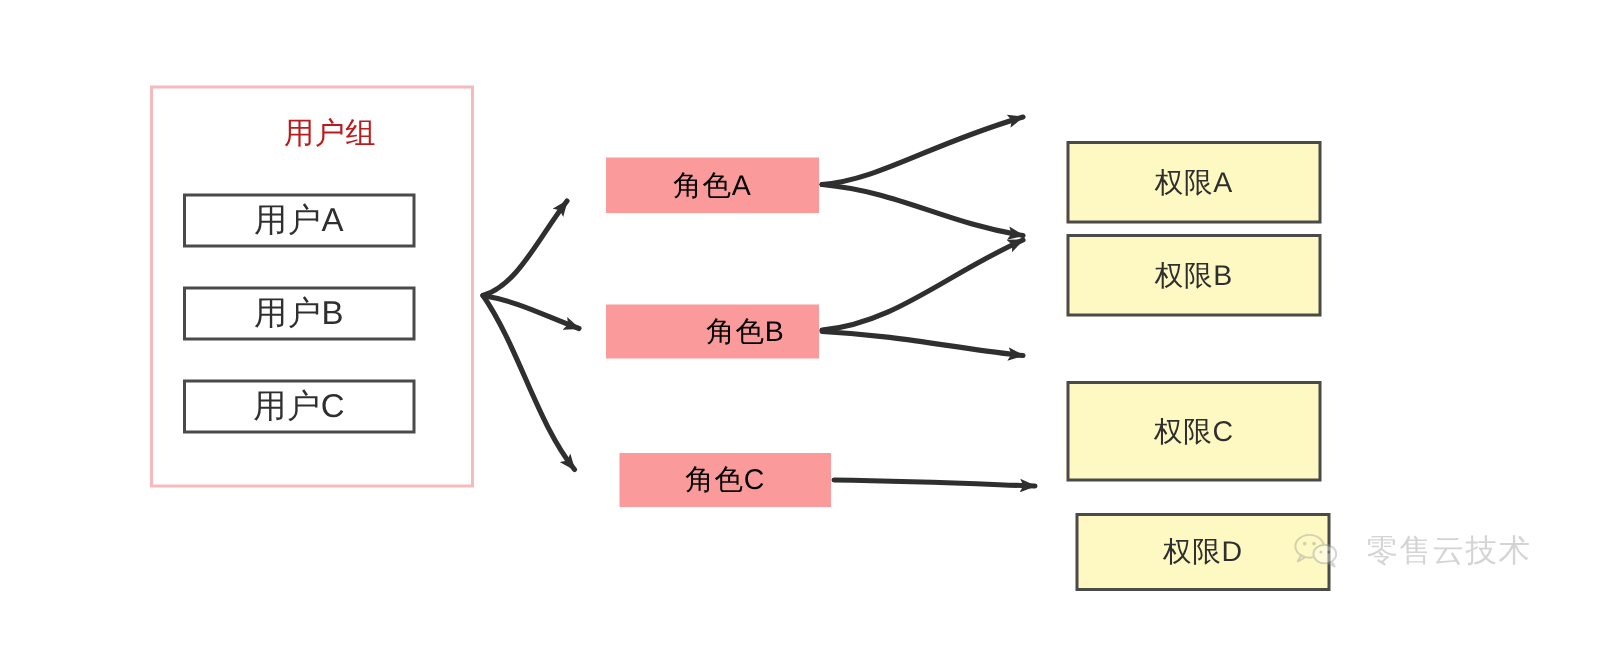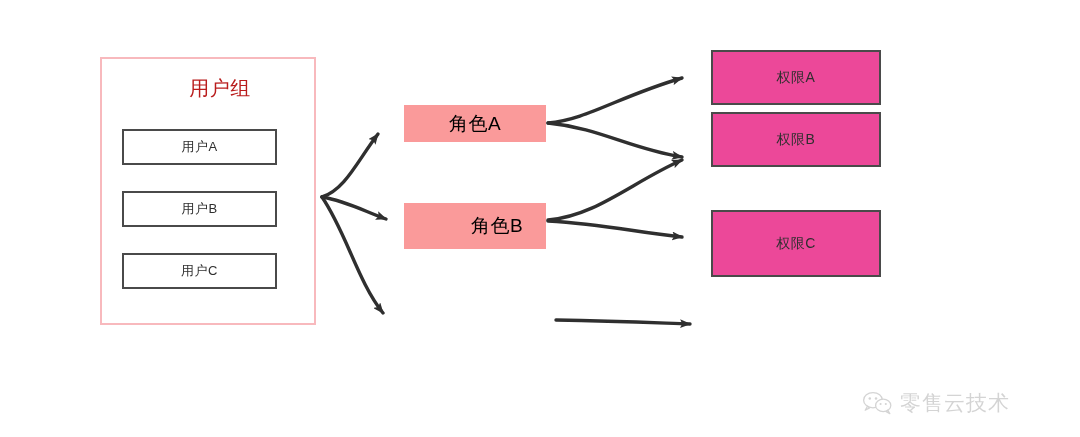--- a/index.html
+++ b/index.html
@@ -47,43 +47,44 @@
     font-size: 20px;
     text-align: center;
     width: 100%;
     top: 16px;
     left: 12px;
   }
   
   .user-box {
     border: 2.5px solid #4a4a4a;
     background: #ffffff;
-    font-size: 13px;
+    font-size: 22px;
   }
   
   .role-box {
     background: #fa9a9a;
     border: none;
     font-size: 19px;
     color: #000000;
   }
   
   .perm-box {
     border: 2.5px solid #4a4a4a;
-    background: #ec4899;
-    font-size: 14px;
+    background: #fef9c3;
+    font-size: 19px;
+    margin-top: 44px;
   }
   
   #watermark {
     position: absolute;
     left: 862px;
-    top: 389px;
+    top: 353px;
     display: flex;
     align-items: center;
-    gap: 8px;
+    gap: 19px;
     opacity: 0.42;
   }
   #watermark .wm-text {
     font-size: 21px;
     color: #9a9a9a;
     letter-spacing: 1px;
     white-space: nowrap;
   }
   #watermark svg { display: block; }
 </style>
@@ -121,29 +122,31 @@
   </div>
 
   <div class="node user-box" style="left:122px; top:129px; width:155px; height:36px;">用户A</div>
 
   <div class="node user-box" style="left:122px; top:253px; width:155px; height:36px;">用户C</div>
 
   <div class="node user-box" style="left:122px; top:191px; width:155px; height:36px;">用户B</div>
 
   <div class="node role-box" style="left:404px; top:105px; width:142px; height:37px;">角色A</div>
 
-  <div class="node role-box" style="left:404px; top:203px; width:142px; height:46px;padding-left:44px;">角色B</div>
+  <div class="node role-box" style="left:404px; top:203px; width:142px; height:36px;padding-left:44px;">角色B</div>
 
+  <div class="node role-box" style="left:413px; top:302px; width:141px; height:36px;">角色C</div>
 
   <div class="node perm-box" style="left:711px; top:50px; width:170px; height:55px;">权限A</div>
 
   <div class="node perm-box" style="left:711px; top:112px; width:170px; height:55px;">权限B</div>
 
   <div class="node perm-box" style="left:711px; top:210px; width:170px; height:67px;">权限C</div>
 
+  <div class="node perm-box" style="left:717px; top:298px; width:170px; height:52px;">权限D</div>
 
   <div id="watermark">
     <span>
       <svg width="30" height="24" viewBox="0 0 30 24" xmlns="http://www.w3.org/2000/svg">
         <ellipse cx="11" cy="9.2" rx="9.4" ry="7.6" fill="none" stroke="#9a9a9a" stroke-width="1.3"></ellipse>
         <path d="M5.5,15.2 L3.2,19.2 L7.6,16.9 Z" fill="none" stroke="#9a9a9a" stroke-width="1.3" stroke-linejoin="round"></path>
         <circle cx="7.8" cy="7.4" r="1.25" fill="#9a9a9a"></circle>
         <circle cx="14.0" cy="7.4" r="1.25" fill="#9a9a9a"></circle>
         <ellipse cx="21.2" cy="14.4" rx="7.6" ry="6.2" fill="#ffffff" stroke="#9a9a9a" stroke-width="1.3"></ellipse>
         <path d="M25.8,19.3 L27.8,22.6 L24.2,20.7 Z" fill="none" stroke="#9a9a9a" stroke-width="1.3" stroke-linejoin="round"></path>

